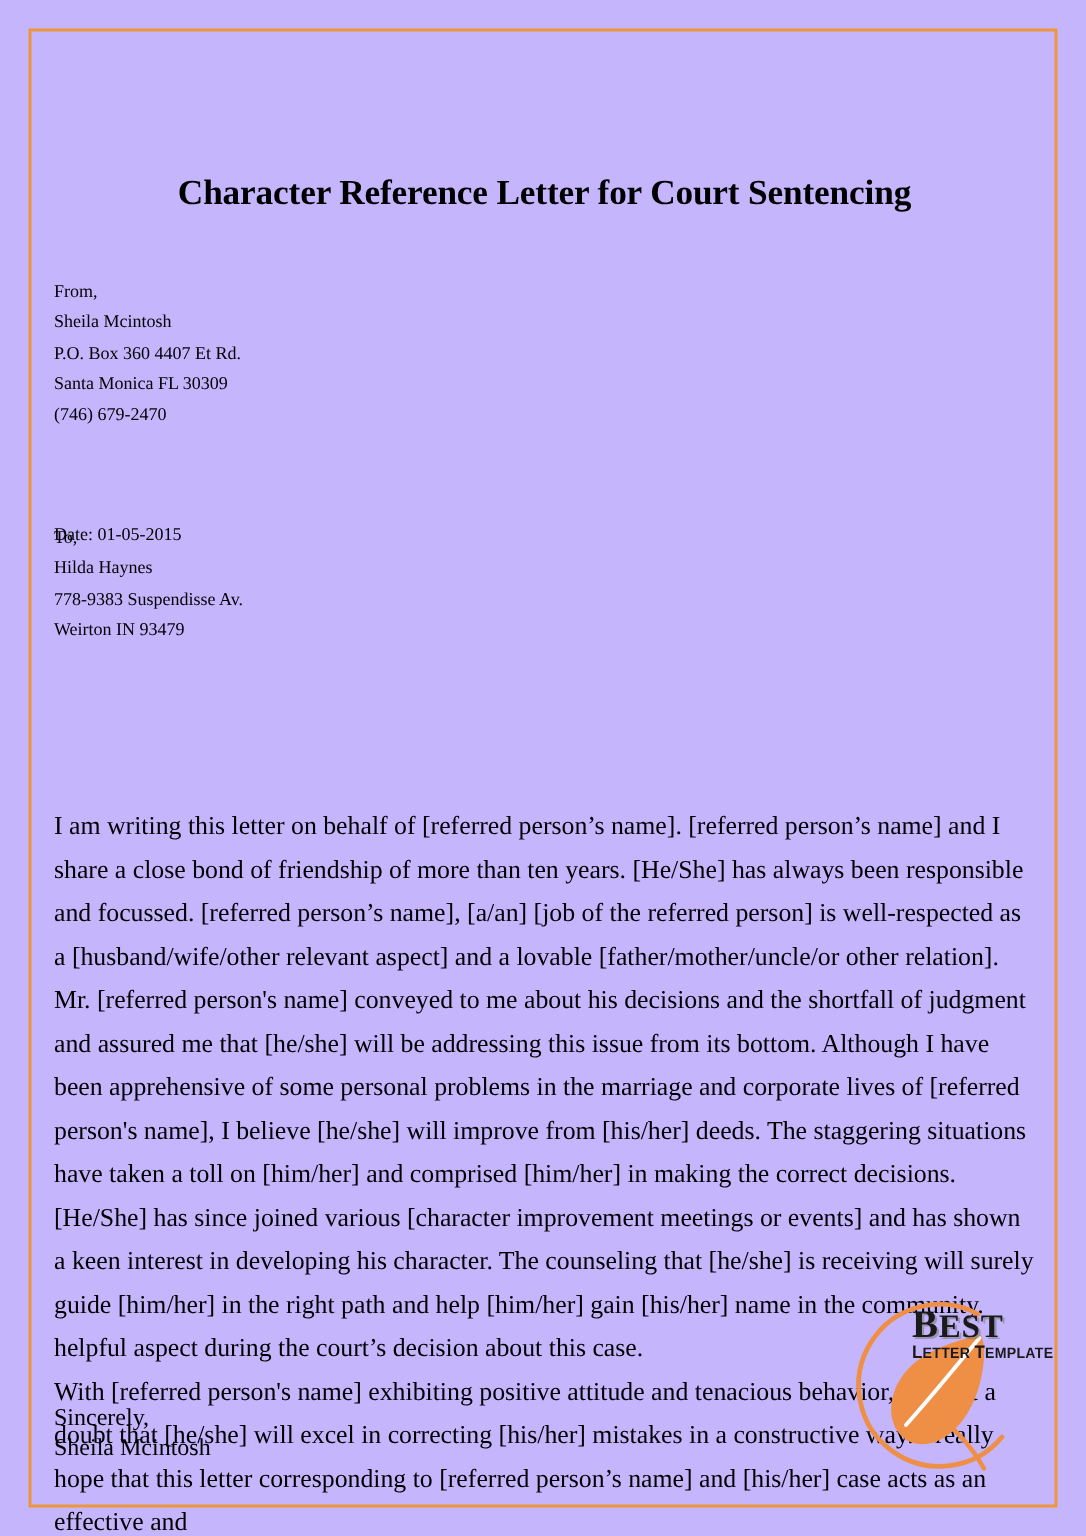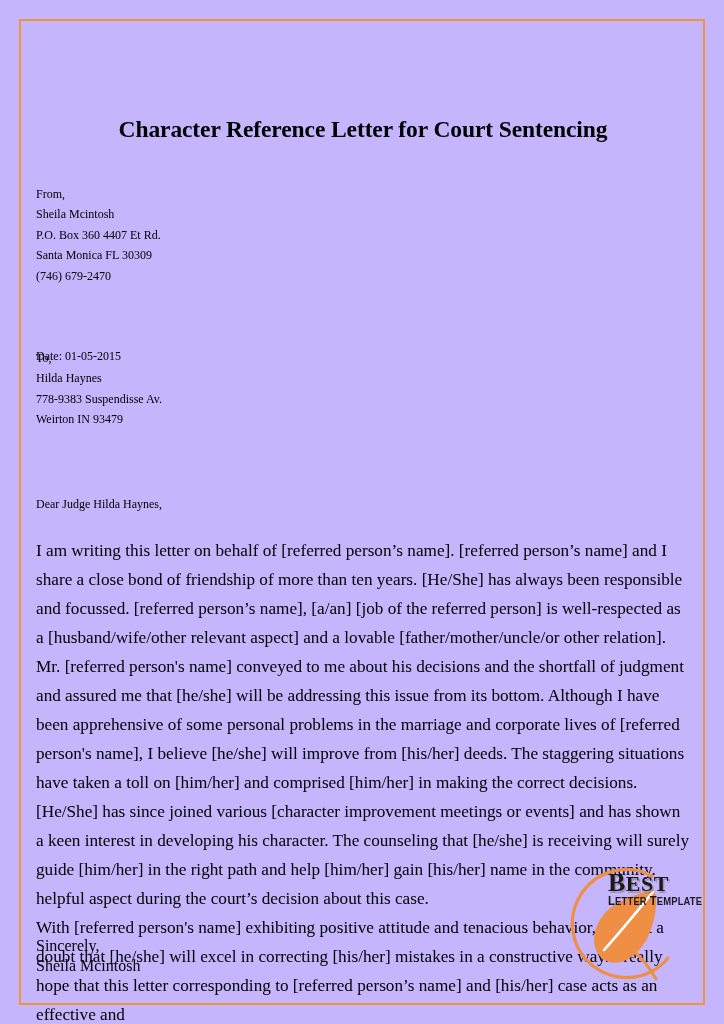--- a/index.html
+++ b/index.html
@@ -155,21 +155,20 @@
 (746) 679-2470</div>
 
     <div class="block" id="date-block">Date: 01-05-2015</div>
 
     <div class="block" id="recipient-block">To,
 Hilda Haynes
 778-9383 Suspendisse Av.
 Weirton IN 93479</div>
 
 
-    <div class="block" id="salutation">Dear Judge Hilda Haynes,</div>
 
     <div id="body-copy">
       <p>I am writing this letter on behalf of [referred person’s name]. [referred person’s name] and I share a close bond of friendship of more than ten years. [He/She] has always been responsible and focussed. [referred person’s name], [a/an] [job of the referred person] is well-respected as a [husband/wife/other relevant aspect] and a lovable [father/mother/uncle/or other relation].</p>
       <p>Mr. [referred person's name] conveyed to me about his decisions and the shortfall of judgment and assured me that [he/she] will be addressing this issue from its bottom. Although I have been apprehensive of some personal problems in the marriage and corporate lives of [referred person's name], I believe [he/she] will improve from [his/her] deeds. The staggering situations have taken a toll on [him/her] and comprised [him/her] in making the correct decisions. [He/She] has since joined various [character improvement meetings or events] and has shown a keen interest in developing his character. The counseling that [he/she] is receiving will surely guide [him/her] in the right path and help [him/her] gain [his/her] name in the community.</p>
       <p>helpful aspect during the court’s decision about this case.</p>
       <p>With [referred person's name] exhibiting positive attitude and tenacious behavior, it is not a doubt that [he/she] will excel in correcting [his/her] mistakes in a constructive way. I really hope that this letter corresponding to [referred person’s name] and [his/her] case acts as an effective and</p>
     </div>
 
     <div id="closing-block">Sincerely,
 Sheila Mcintosh</div>

